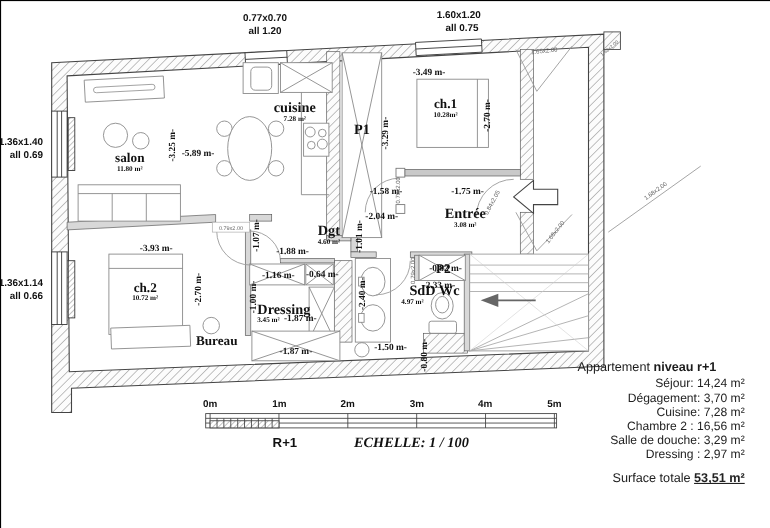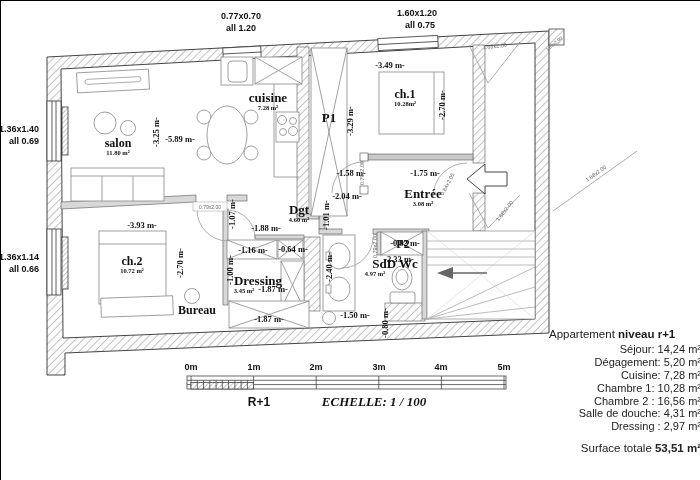--- a/index.html
+++ b/index.html
@@ -11,25 +11,25 @@
   .room{font-family:"Liberation Serif","DejaVu Serif",serif;font-weight:bold;font-size:12px;text-anchor:middle;}
   .room-lg{font-family:"Liberation Serif","DejaVu Serif",serif;font-weight:bold;font-size:13px;text-anchor:middle;}
   .area{font-family:"Liberation Serif","DejaVu Serif",serif;font-weight:bold;font-size:6.5px;text-anchor:middle;}
   .dim{font-family:"Liberation Serif","DejaVu Serif",serif;font-weight:bold;font-size:8.5px;text-anchor:middle;}
   .win{font-family:"Liberation Sans",sans-serif;font-weight:bold;font-size:9px;text-anchor:middle;}
   .win-r{font-family:"Liberation Sans",sans-serif;font-weight:bold;font-size:9px;text-anchor:end;}
   .doorlbl{font-family:"Liberation Sans",sans-serif;font-size:5.5px;fill:#666;text-anchor:middle;}
   .tick{font-family:"Liberation Sans",sans-serif;font-weight:bold;font-size:9px;text-anchor:middle;}
   .floor{font-family:"Liberation Sans",sans-serif;font-weight:bold;font-size:12px;text-anchor:middle;}
   .echelle{font-family:"Liberation Serif","DejaVu Serif",serif;font-weight:bold;font-style:italic;font-size:13px;text-anchor:middle;}
-  .legend{position:absolute;top:327px;right:0;width:152px;text-align:right;color:#222;font-size:11px;line-height:12.9px;}
+  .legend{position:absolute;top:327px;right:24px;width:152px;text-align:right;color:#222;font-size:11px;line-height:12.9px;}
   .legend .title{text-align:left;font-size:11.5px;margin-bottom:2px;color:#1c1c1c;}
   .legend .title b{font-weight:bold;}
   .legend .total{margin-top:9px;font-size:11.5px;}
-  .legend .total b{font-weight:bold;}
+  .legend .total b{font-weight:bold;text-decoration:underline;}
 </style>
 </head>
 <body>
 
 <div class="page">
 <svg width="700" height="480" viewBox="0 0 700 480">
   <defs>
     <pattern id="hatch" width="5.5" height="5.5" patternUnits="userSpaceOnUse" patternTransform="rotate(45)">
       <rect width="5.5" height="5.5" fill="#fcfcfc"></rect>
       <line x1="0" y1="0" x2="0" y2="5.5" stroke="#8f8f8f" stroke-width="1"></line>
@@ -318,21 +318,20 @@
       <line x1="246.4" y1="379.3" x2="246.4" y2="388"></line>
     </g>
     <text class="floor" x="258" y="405">R+1</text>
     <text class="echelle" x="373" y="405">ECHELLE: 1 / 100</text>
   </g>
 </svg>
 
 <div class="legend">
   <div class="title"><span>Appartement </span><b>niveau r+1</b></div>
   <div>Séjour: 14,24 m²</div>
-  <div>Dégagement: 5,20 m²</div>
+  <div>Dégagement: 3,70 m²</div>
   <div>Cuisine: 7,28 m²</div>
-  <div>Chambre 1: 10,28 m²</div>
   <div>Chambre 2 : 16,56 m²</div>
-  <div>Salle de douche: 4,31 m²</div>
+  <div>Salle de douche: 3,29 m²</div>
   <div>Dressing : 2,97 m²</div>
   <div class="total"><span>Surface totale </span><b>53,51 m²</b></div>
 </div>
 </div>
 
 </body></html>

